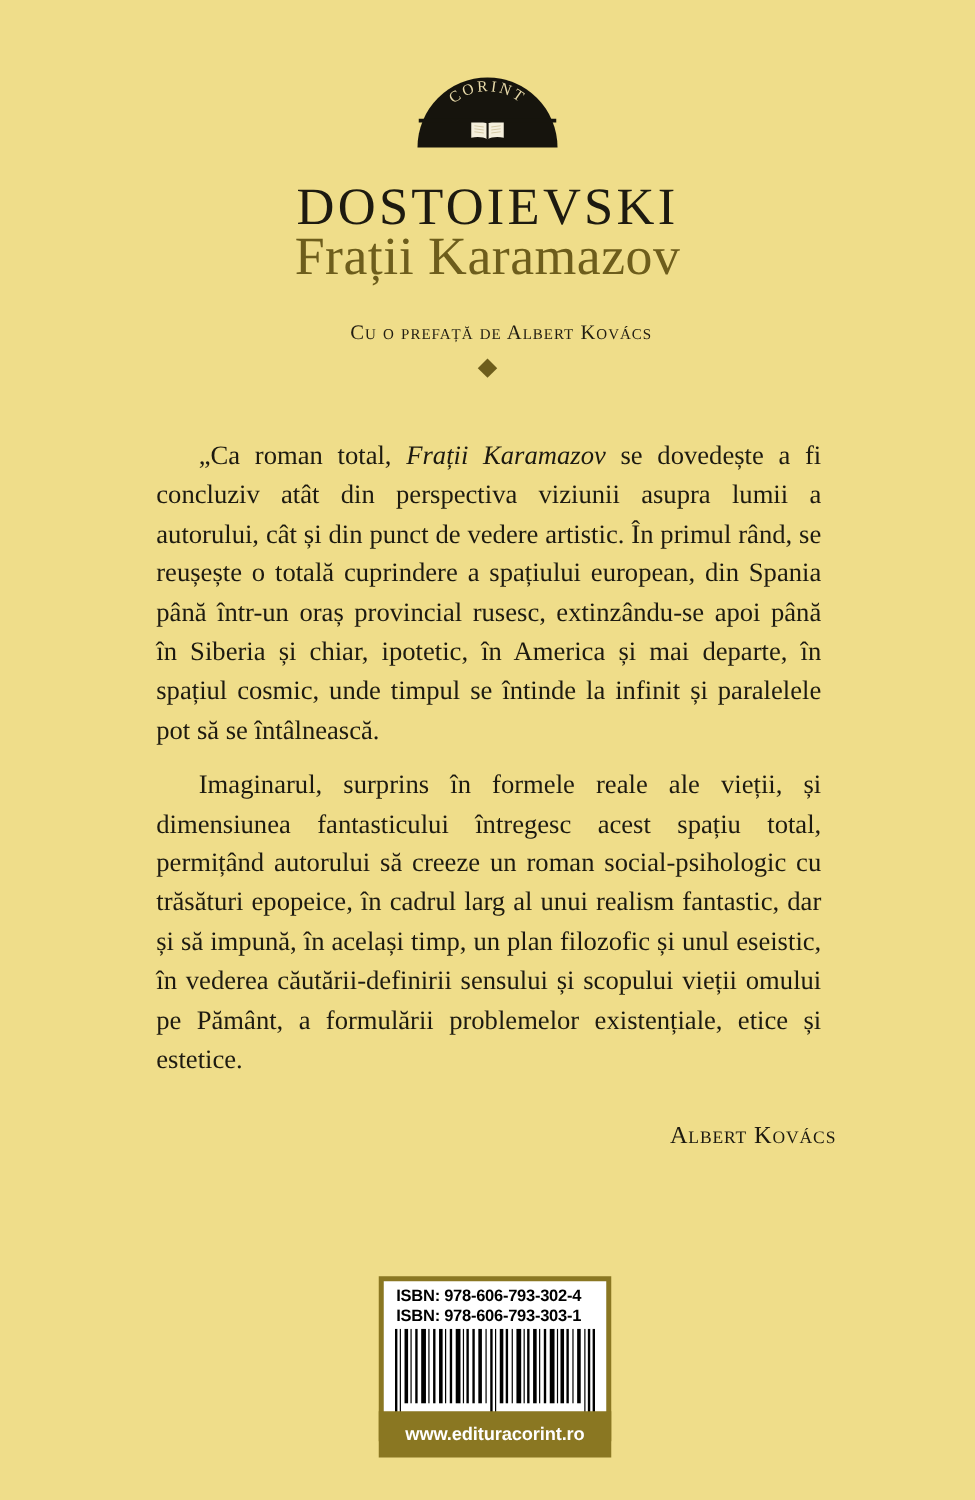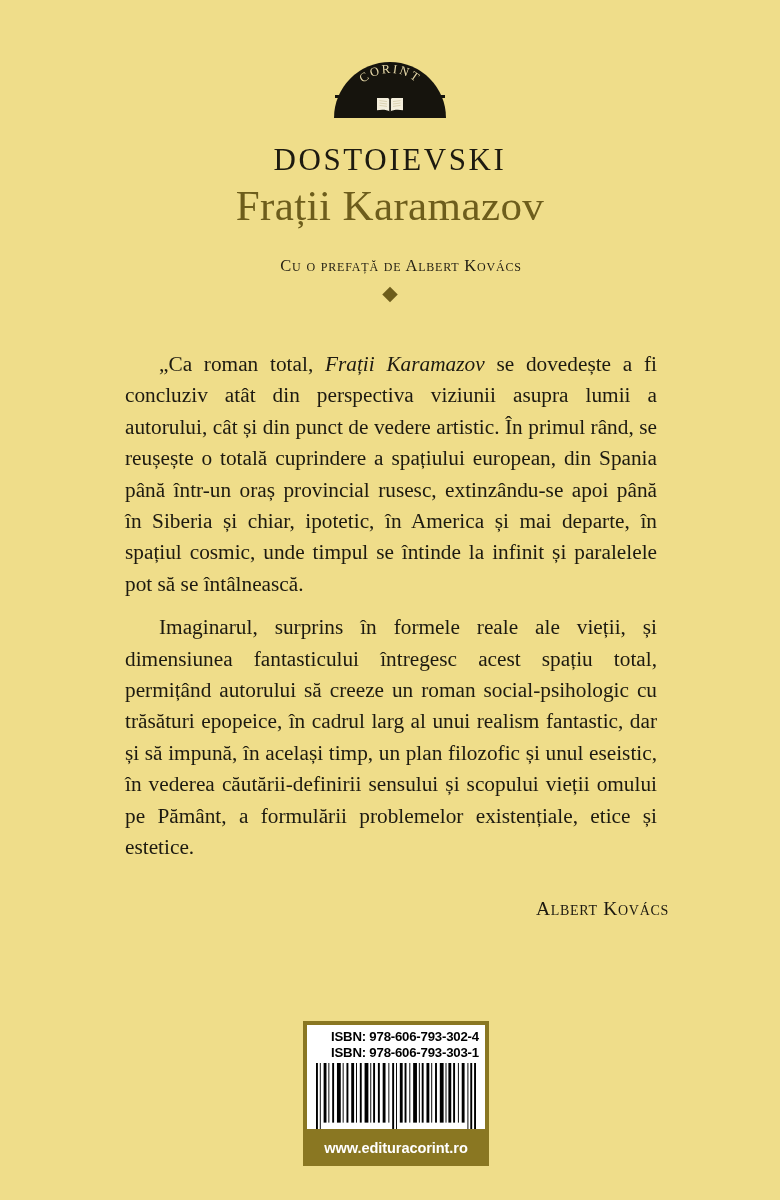--- a/index.html
+++ b/index.html
@@ -93,21 +93,21 @@
     z-index: 3;
   }
 
   
   .author {
     position: absolute;
     top: 142px;
     left: 0;
     width: 780px;
     text-align: center;
-    font-size: 31px;
+    font-size: 42px;
     letter-spacing: 2.6px;
     color: #1d1a10;
     font-weight: normal;
   }
   .title {
     position: absolute;
     top: 181px;
     left: 0;
     width: 780px;
     text-align: center;
@@ -183,21 +183,21 @@
   }
   .barcode-inner {
     width: 100%;
     height: 100%;
     background: #ffffff;
     box-sizing: border-box;
     display: flex;
     flex-direction: column;
   }
   .isbn-lines {
-    padding: 4px 0 1px 24px;
+    padding: 4px 0 1px 10px;
   }
   .isbn {
     font-family: "Liberation Sans", "DejaVu Sans", sans-serif;
     font-size: 13.2px;
     font-weight: bold;
     color: #000;
     letter-spacing: -0.2px;
     line-height: 15.5px;
     white-space: nowrap;
   }

